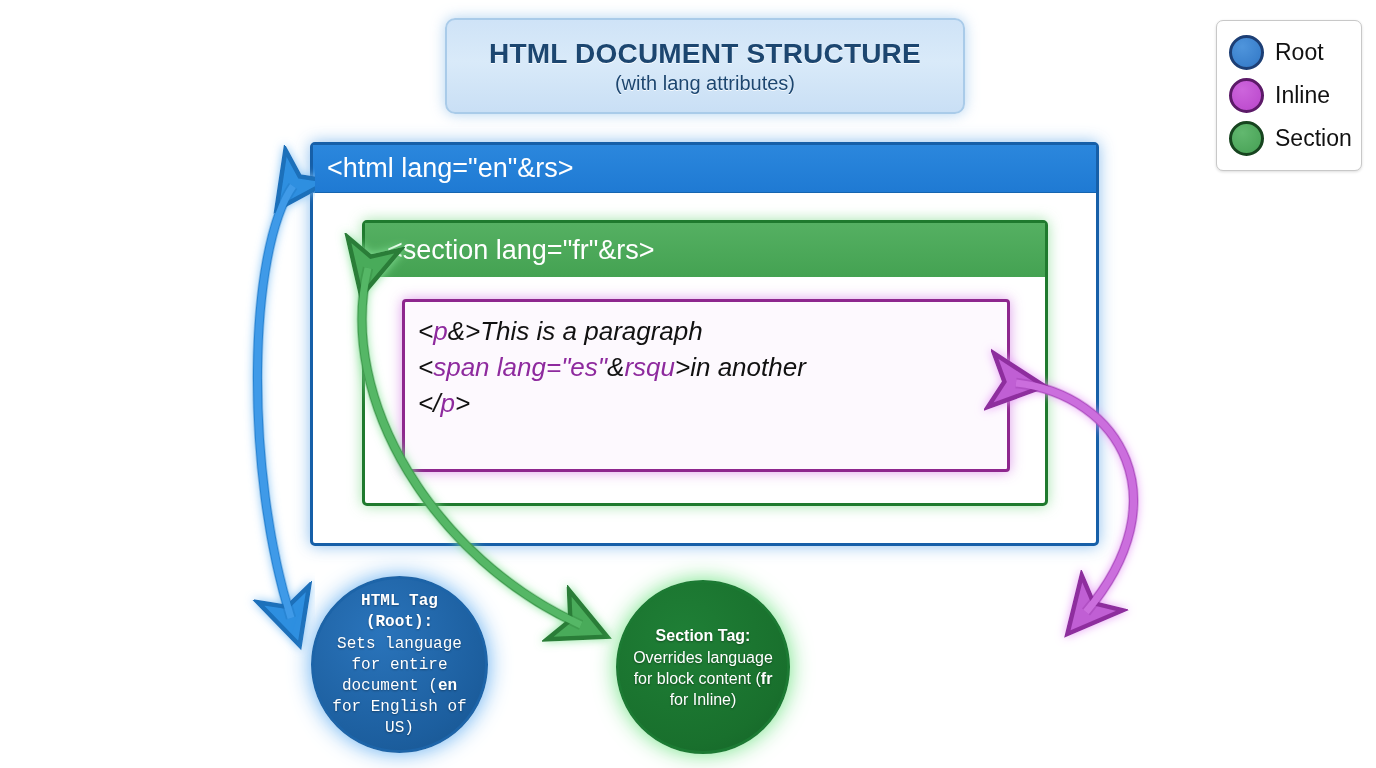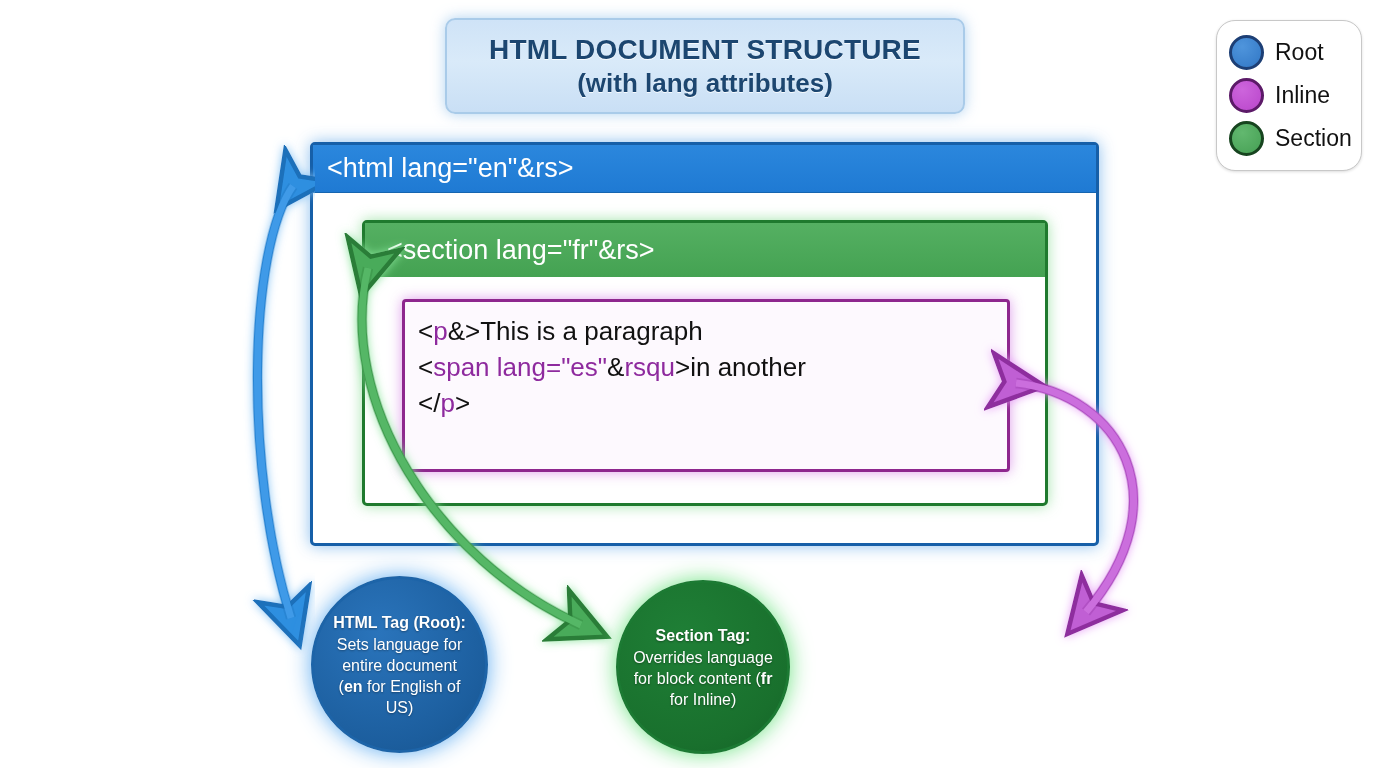--- a/index.html
+++ b/index.html
@@ -50,37 +50,37 @@
   }
   .title-line1 {
     font-size: 28px;
     font-weight: bold;
     color: #1c4670;
     letter-spacing: 0.2px;
     line-height: 1.25;
     text-shadow: 0 1px 0 rgba(255,255,255,0.8);
   }
   .title-line2 {
-    font-size: 26px;
-    font-weight: bold;
+    font-size: 20px;
+    font-weight: normal;
     color: #1c4670;
     line-height: 1.25;
     text-shadow: 0 1px 0 rgba(255,255,255,0.8);
   }
 
   
   .legend {
     position: absolute;
     left: 1200px;
     top: 20px;
     width: 146px;
     box-sizing: border-box;
     background: #ffffff;
     border: 1px solid #c8c8c8;
-    border-radius: 19px;
+    border-radius: 7px;
     padding: 10px 12px 10px 12px;
     box-shadow: 0 1px 3px rgba(0,0,0,0.14);
   }
   .legend-item {
     display: flex;
     align-items: center;
     height: 43px;
   }
   .legend-dot {
     width: 29px;
@@ -159,20 +159,21 @@
     top: 299px;
     width: 608px;
     height: 173px;
     box-sizing: border-box;
     background: #fdf9fe;
     border: 3px solid #8e278e;
     border-radius: 4px;
     box-shadow: 0 0 13px rgba(215,140,230,0.85);
     padding: 11px 0 8px 13px;
     z-index: 4;
+    font-style: italic;
   }
   .code-line {
     font-size: 26px;
     line-height: 36px;
     color: #111111;
     white-space: pre;
   }
   .tok-purple { color: #8e2a9e; }
   .tok-black  { color: #111111; }
 
@@ -200,20 +201,21 @@
     margin-bottom: 1px;
   }
   .circle-root {
     left: 295px;
     top: 576px;
     width: 177px;
     height: 177px;
     background: radial-gradient(circle at 38% 32%, #2a74bb 0%, #1c5e9e 70%, #17538c 100%);
     border: 3px solid #1d64a8;
     box-shadow: 0 0 22px rgba(90,170,240,0.95);
+    font-family: Liberation Mono, monospace;
   }
   .circle-section {
     left: 600px;
     top: 580px;
     width: 174px;
     height: 174px;
     background: radial-gradient(circle at 38% 32%, #1f7f36 0%, #19702d 70%, #146227 100%);
     border: 3px solid #1c7a33;
     box-shadow: 0 0 22px rgba(105,225,125,0.95);
   }

